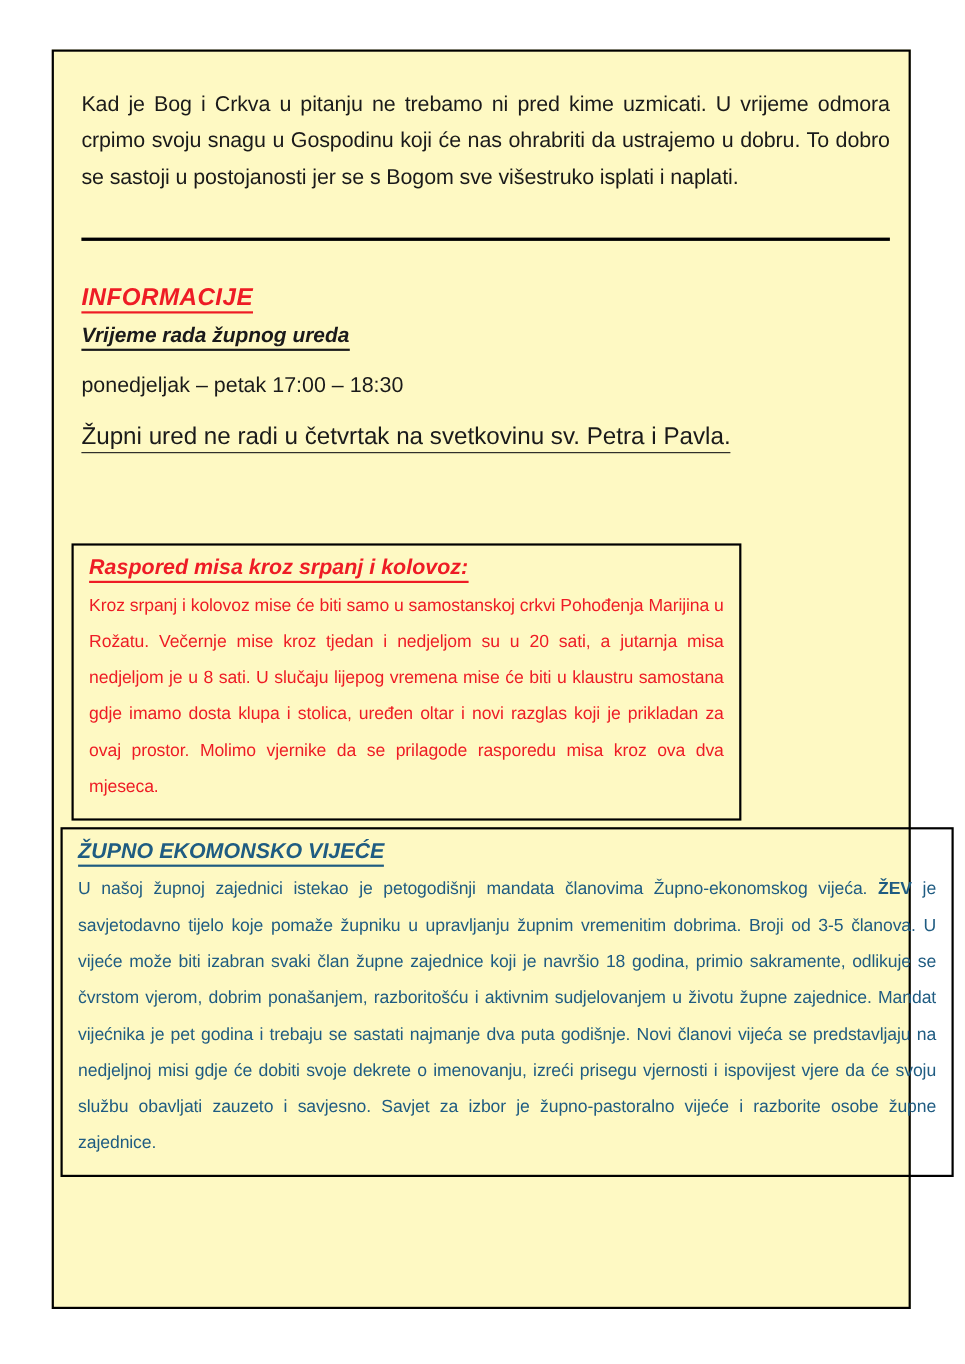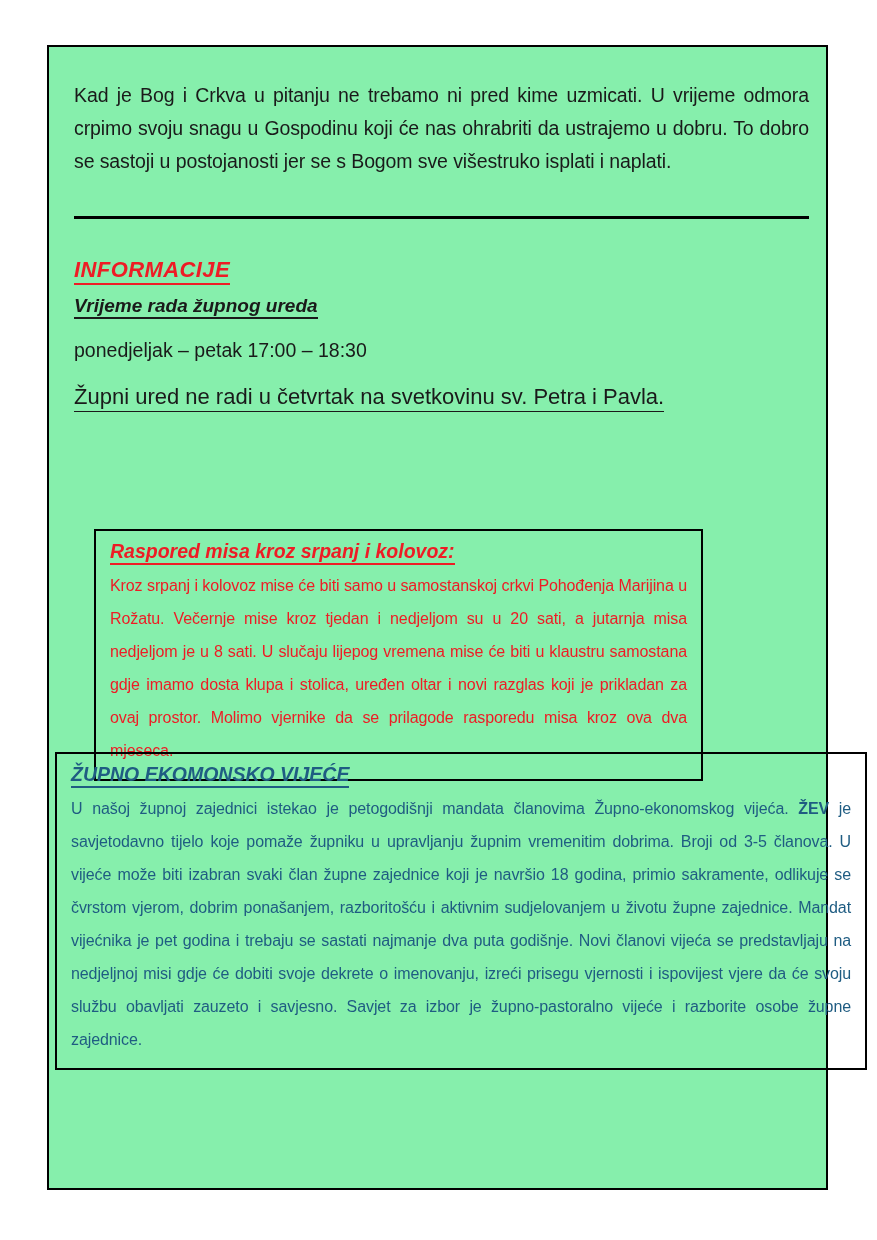--- a/index.html
+++ b/index.html
@@ -16,21 +16,21 @@
 
   
   .page {
     position: absolute;
     left: 47px;
     top: 45px;
     width: 781px;
     height: 1145px;
     border: 2px solid #000000;
     box-sizing: border-box;
-    background: #86efac;
+    background: #fef9c3;
   }
 
   .page-inner {
     position: absolute;
     left: 25px;
     top: 0px;
     width: 735px;
   }
 
   
@@ -101,23 +101,22 @@
   
   .box {
     box-sizing: border-box;
     border: 2.4px solid #000000;
     padding: 9px 14px 12px 14px;
   }
 
   .box-red {
     position: absolute;
     left: 16px;
-    top: 482px;
+    top: 447px;
     width: 609px;
-    margin-left: 29px;
   }
 
   .box-blue {
     position: absolute;
     left: 6px;
     top: 705px;
     width: 812px;
   }
 
   .box-heading {

